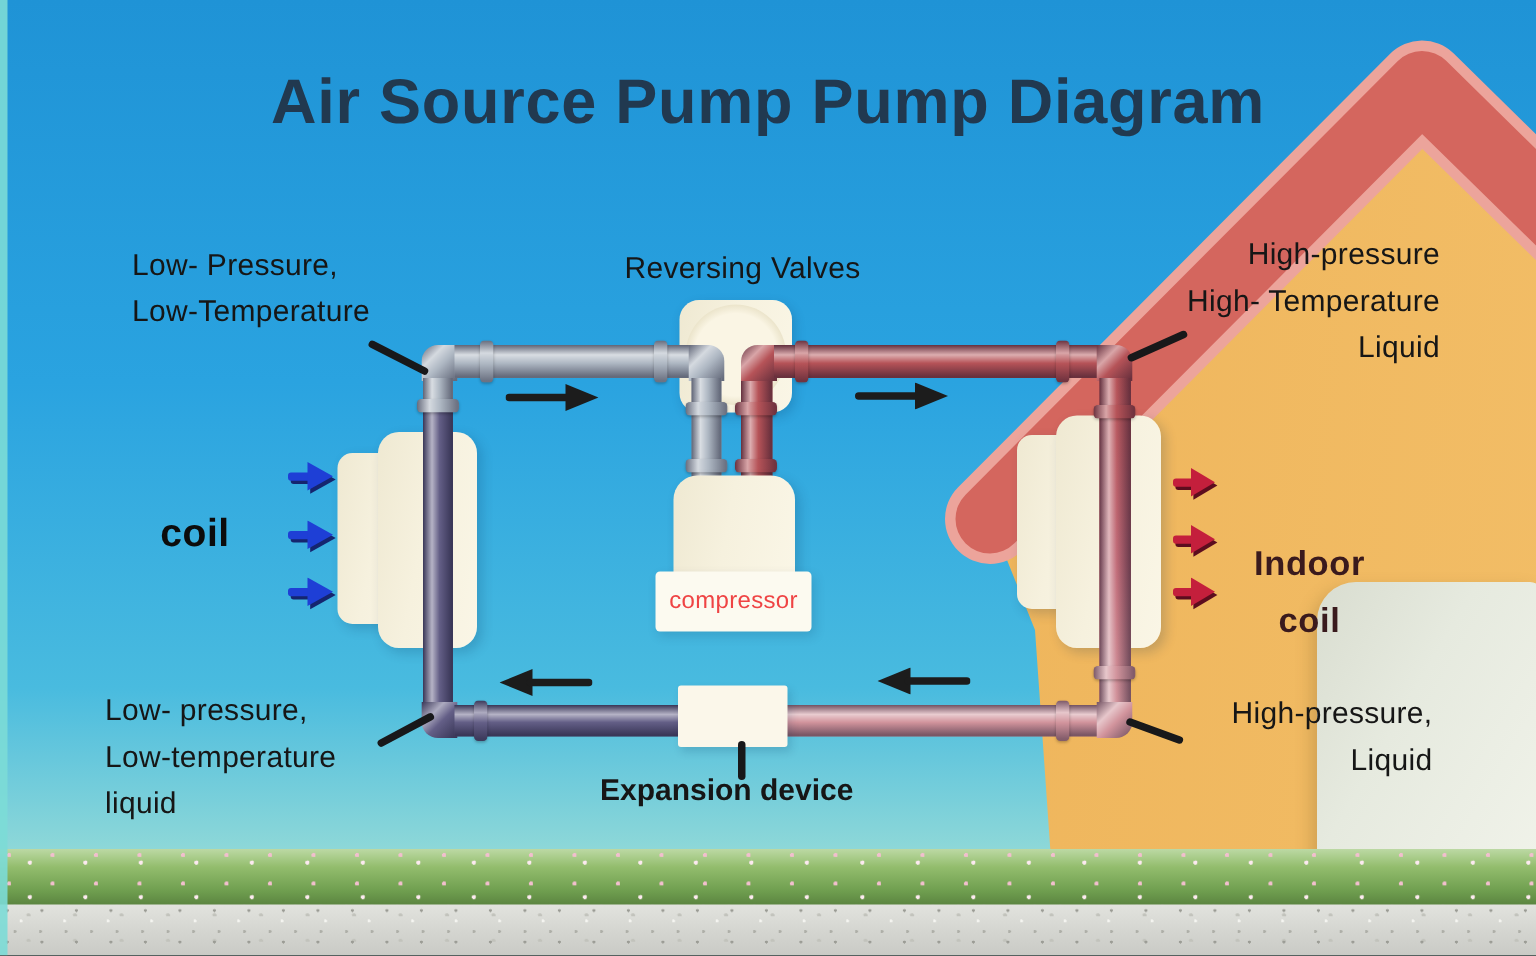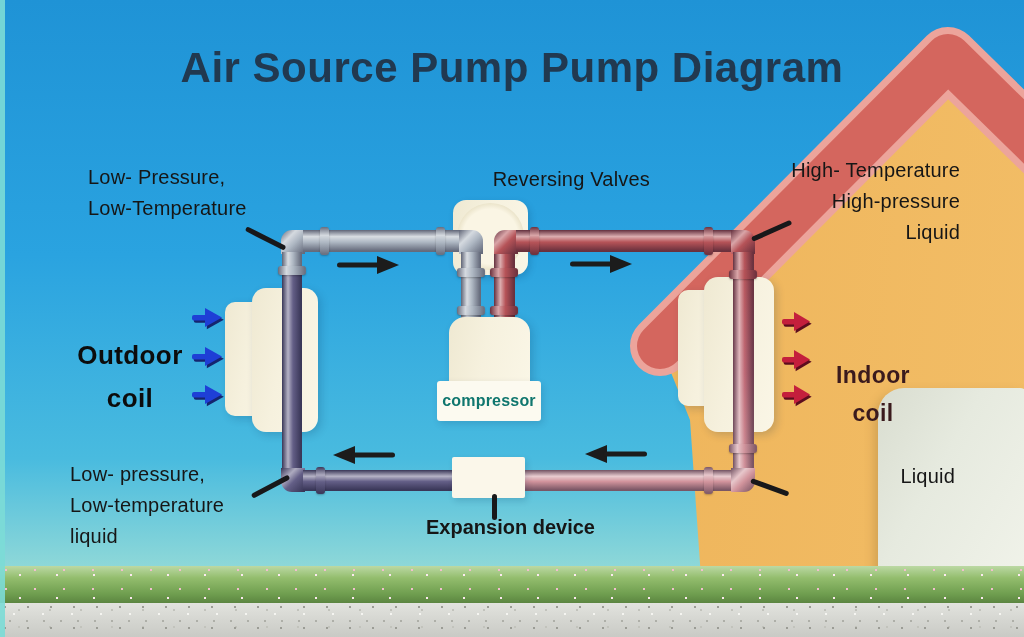--- a/index.html
+++ b/index.html
@@ -74,22 +74,22 @@
   
   .title{left:0;top:44px;width:1024px;text-align:center;z-index:13;
     font-size:42px;font-weight:800;letter-spacing:.5px;color:var(--title_color,#213950);}
   .lbl{z-index:13;font-size:20px;font-weight:400;color:#161616;line-height:31px;letter-spacing:.2px;}
   .lbl span{display:block;}
   .lbl.right{text-align:right;}
   .coil-lbl{z-index:13;text-align:center;letter-spacing:.4px;}
   .coil-lbl span{display:block;}
   .outdoor-lbl{left:55px;top:334px;width:150px;font-size:26px;font-weight:800;color:#0c0c0c;line-height:43px;}
   .indoor-lbl{left:808px;top:356px;width:130px;font-size:23px;font-weight:700;color:#3a1a1d;line-height:38px;}
-  .compressor-lbl{font-size:16px;font-weight:700;color:#0f766e;letter-spacing:.2px;}
-  .expansion-lbl{left:400px;top:516px;width:195px;text-align:right;z-index:13;font-size:20px;font-weight:700;color:#161616;}
+  .compressor-lbl{font-size:16px;font-weight:400;color:#ef4444;letter-spacing:.2px;}
+  .expansion-lbl{left:400px;top:516px;width:195px;text-align:left;z-index:13;font-size:20px;font-weight:700;color:#161616;}
 </style>
 </head>
 <body>
 
 <div class="scene">
 
   <div class="abs house-wall"></div>
   <svg class="abs roof-svg" width="1024" height="637" viewBox="0 0 1024 637">
     <path d="M 660 346 L 948 57 L 1100 206" fill="none" stroke="var(--roof_rim,#eca49b)" stroke-width="60" stroke-linecap="round" stroke-linejoin="round"></path>
     <path d="M 660 346 L 948 57 L 1100 206" fill="none" stroke="var(--roof,#d4665e)" stroke-width="46" stroke-linecap="round" stroke-linejoin="round"></path>
@@ -231,43 +231,43 @@
   <div class="abs leader" style="left:751px;top:478px;width:40px;transform:rotate(20deg);"></div>
   <div class="abs leader-v" style="left:492px;top:494px;height:26px;"></div>
 
   <div class="abs title">Air Source Pump Pump Diagram</div>
 
   <div class="abs lbl" style="left:88px;top:162px;">
     <span>Low- Pressure,</span>
     <span>Low-Temperature</span>
   </div>
 
-  <div class="abs lbl" style="left:340px;top:164px;width:310px;text-align:right;">Reversing Valves</div>
+  <div class="abs lbl" style="left:340px;top:164px;width:310px;text-align:center;">Reversing Valves</div>
 
   <div class="abs lbl right" style="left:640px;top:155px;width:320px;">
+    <span>High-pressure</span>
     <span>High- Temperature</span>
-    <span>High-pressure</span>
     <span>Liquid</span>
   </div>
 
   <div class="abs coil-lbl outdoor-lbl">
-    <span>Outdoor</span>
     <span>coil</span>
   </div>
 
   <div class="abs coil-lbl indoor-lbl">
     <span>Indoor</span>
     <span>coil</span>
   </div>
 
   <div class="abs expansion-lbl">Expansion device</div>
 
   <div class="abs lbl" style="left:70px;top:459px;">
     <span>Low- pressure,</span>
     <span>Low-temperature</span>
     <span>liquid</span>
   </div>
 
   <div class="abs lbl right" style="left:640px;top:461px;width:315px;">
+    <span>High-pressure,</span>
     <span>Liquid</span>
   </div>
 
 </div>
 
 </body></html>

